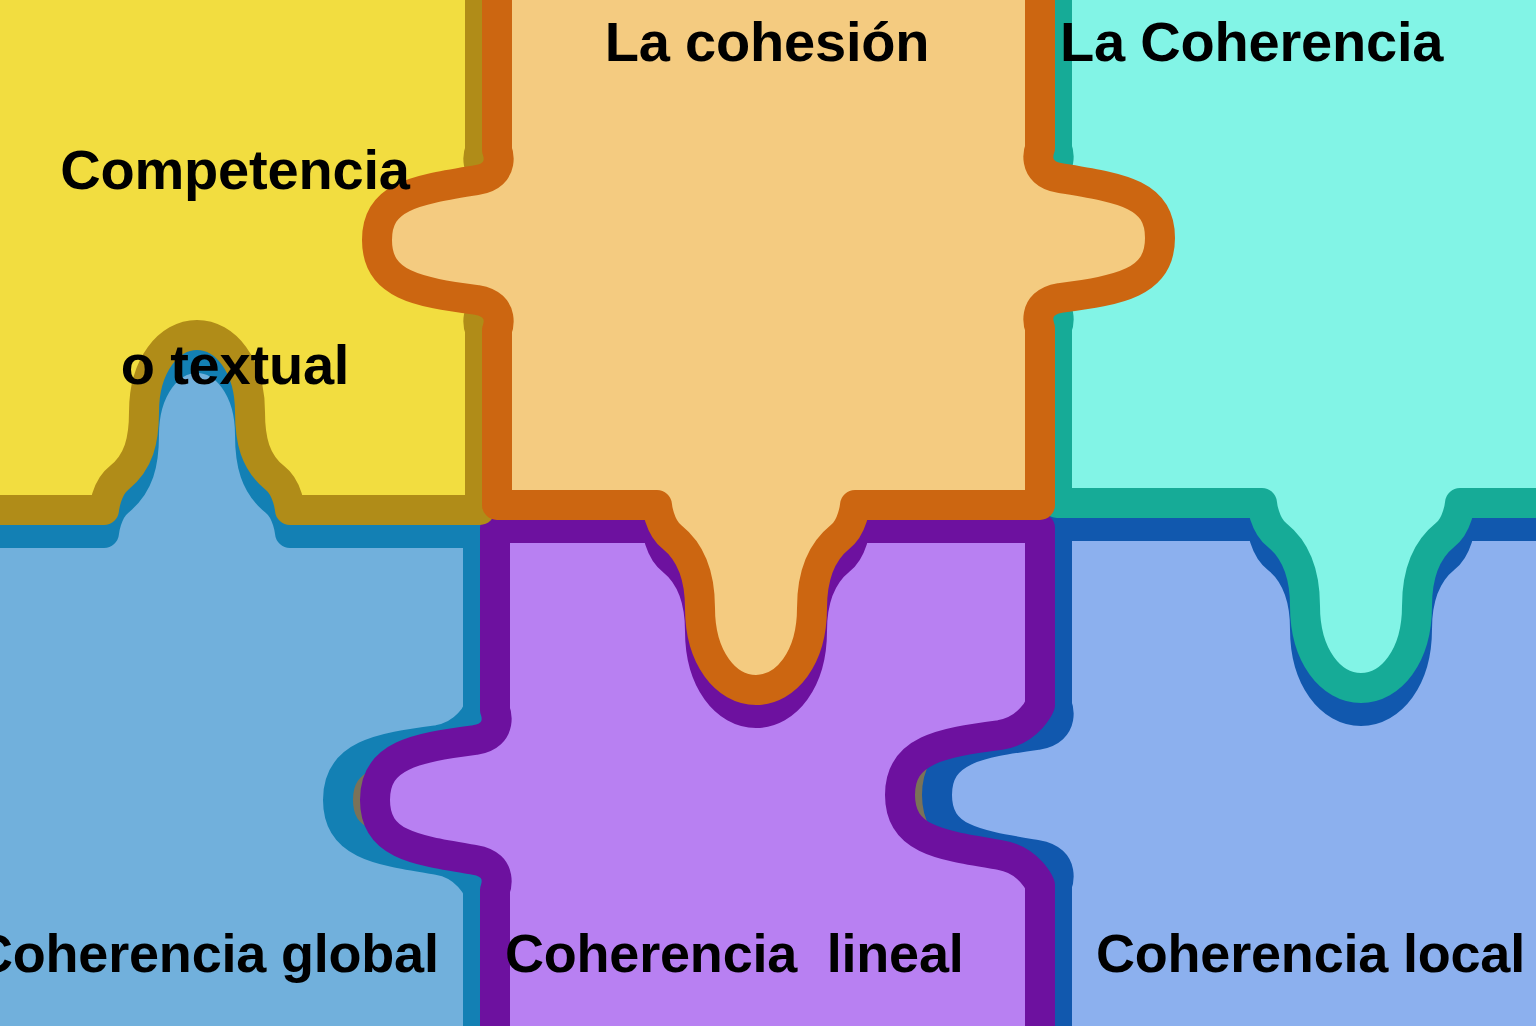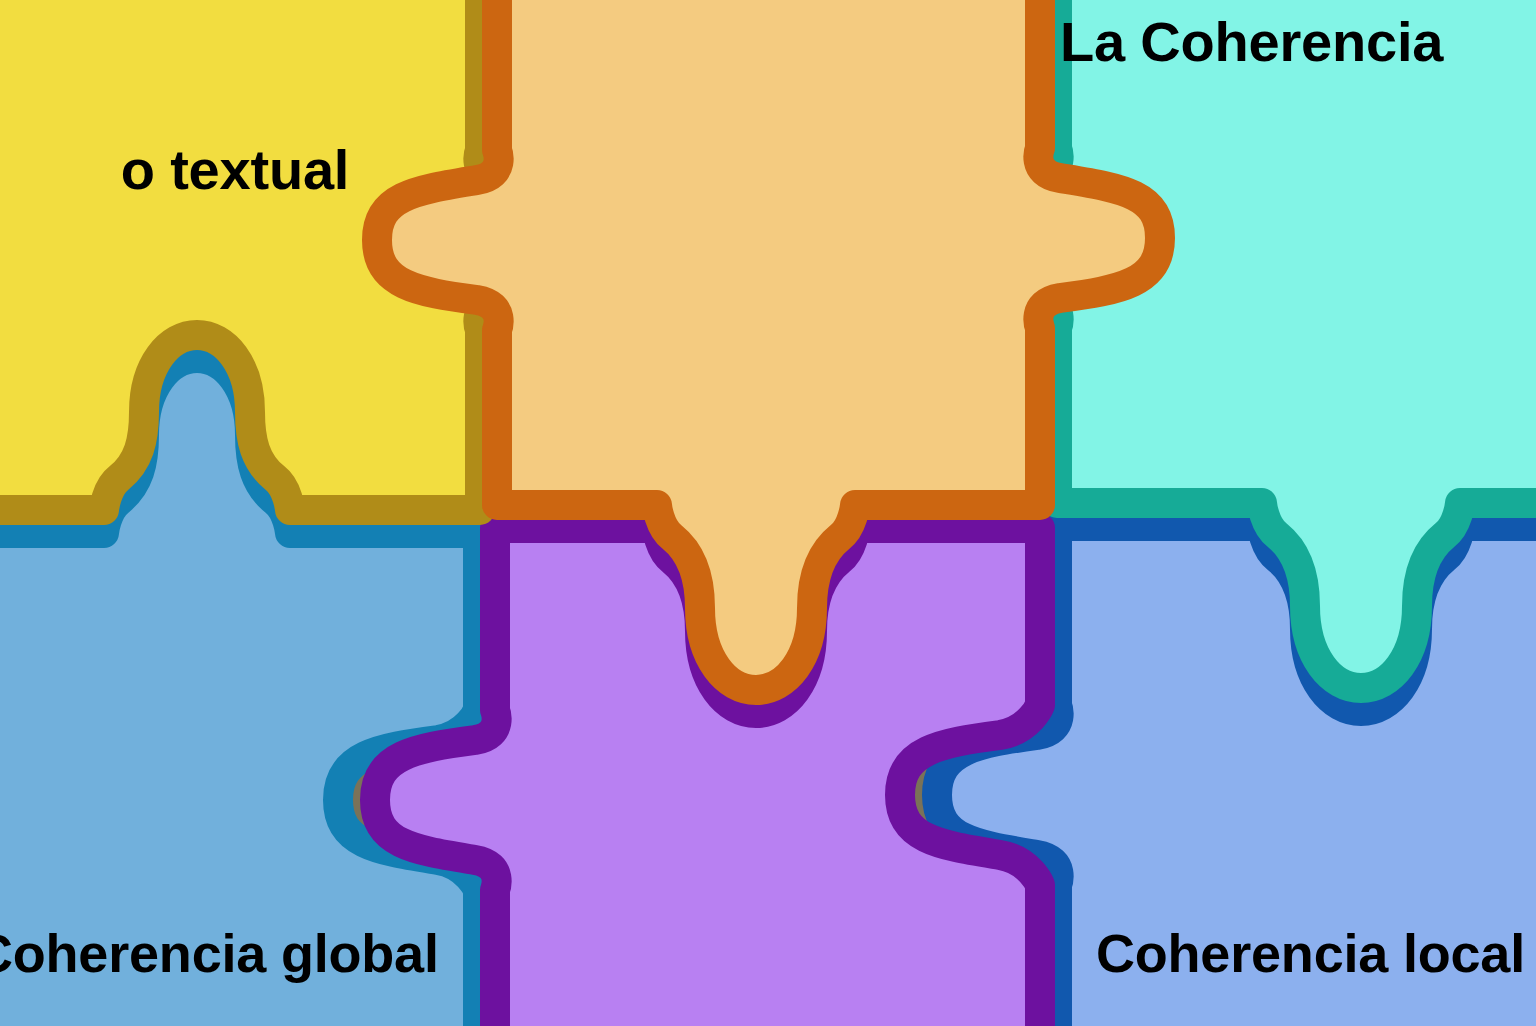--- a/index.html
+++ b/index.html
@@ -203,24 +203,27 @@
       <use href="#p-turquoise" fill="#82f4e6" stroke="#16ab97" stroke-width="30" stroke-linejoin="round"></use>
     </g>
 
     <g>
       <use href="#p-orange" fill="#f4cb80" stroke="#cc6611" stroke-width="30" stroke-linejoin="round"></use>
     </g>
 
   </svg>
 
   <div class="lbl" id="lbl-yellow">
+    <div>Competencia</div>
     <div>o textual</div>
   </div>
 
+  <div class="lbl" id="lbl-orange">La cohesión</div>
 
   <div class="lbl" id="lbl-turquoise">La Coherencia</div>
 
   <div class="lbl" id="lbl-blue-left">Coherencia global</div>
 
+  <div class="lbl" id="lbl-purple">Coherencia  lineal</div>
 
   <div class="lbl" id="lbl-blue-right">Coherencia local</div>
 
 </div>
 
 </body></html>

